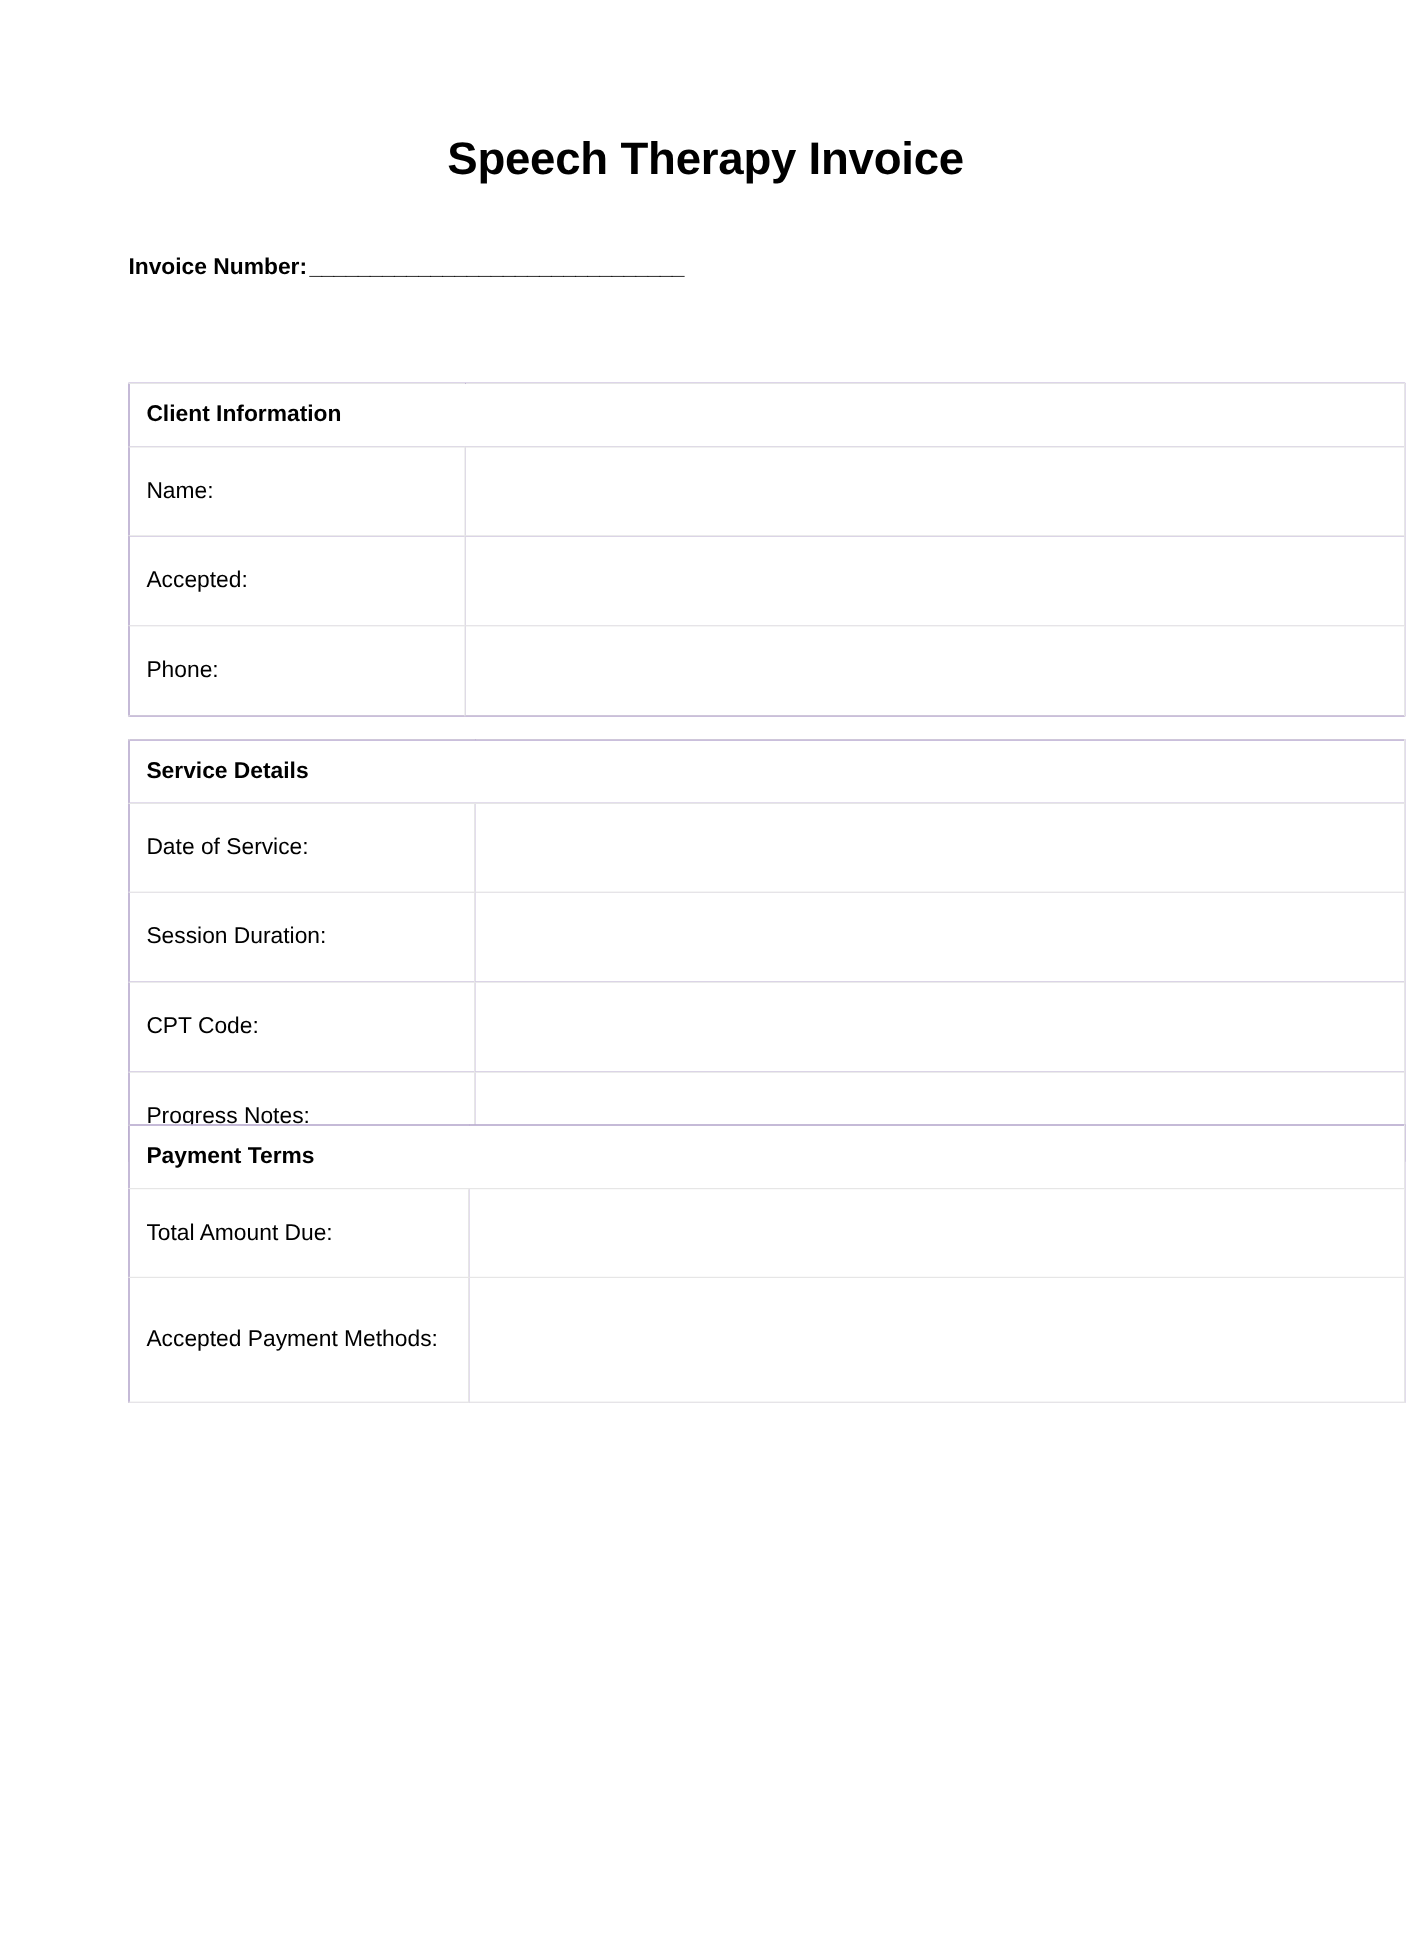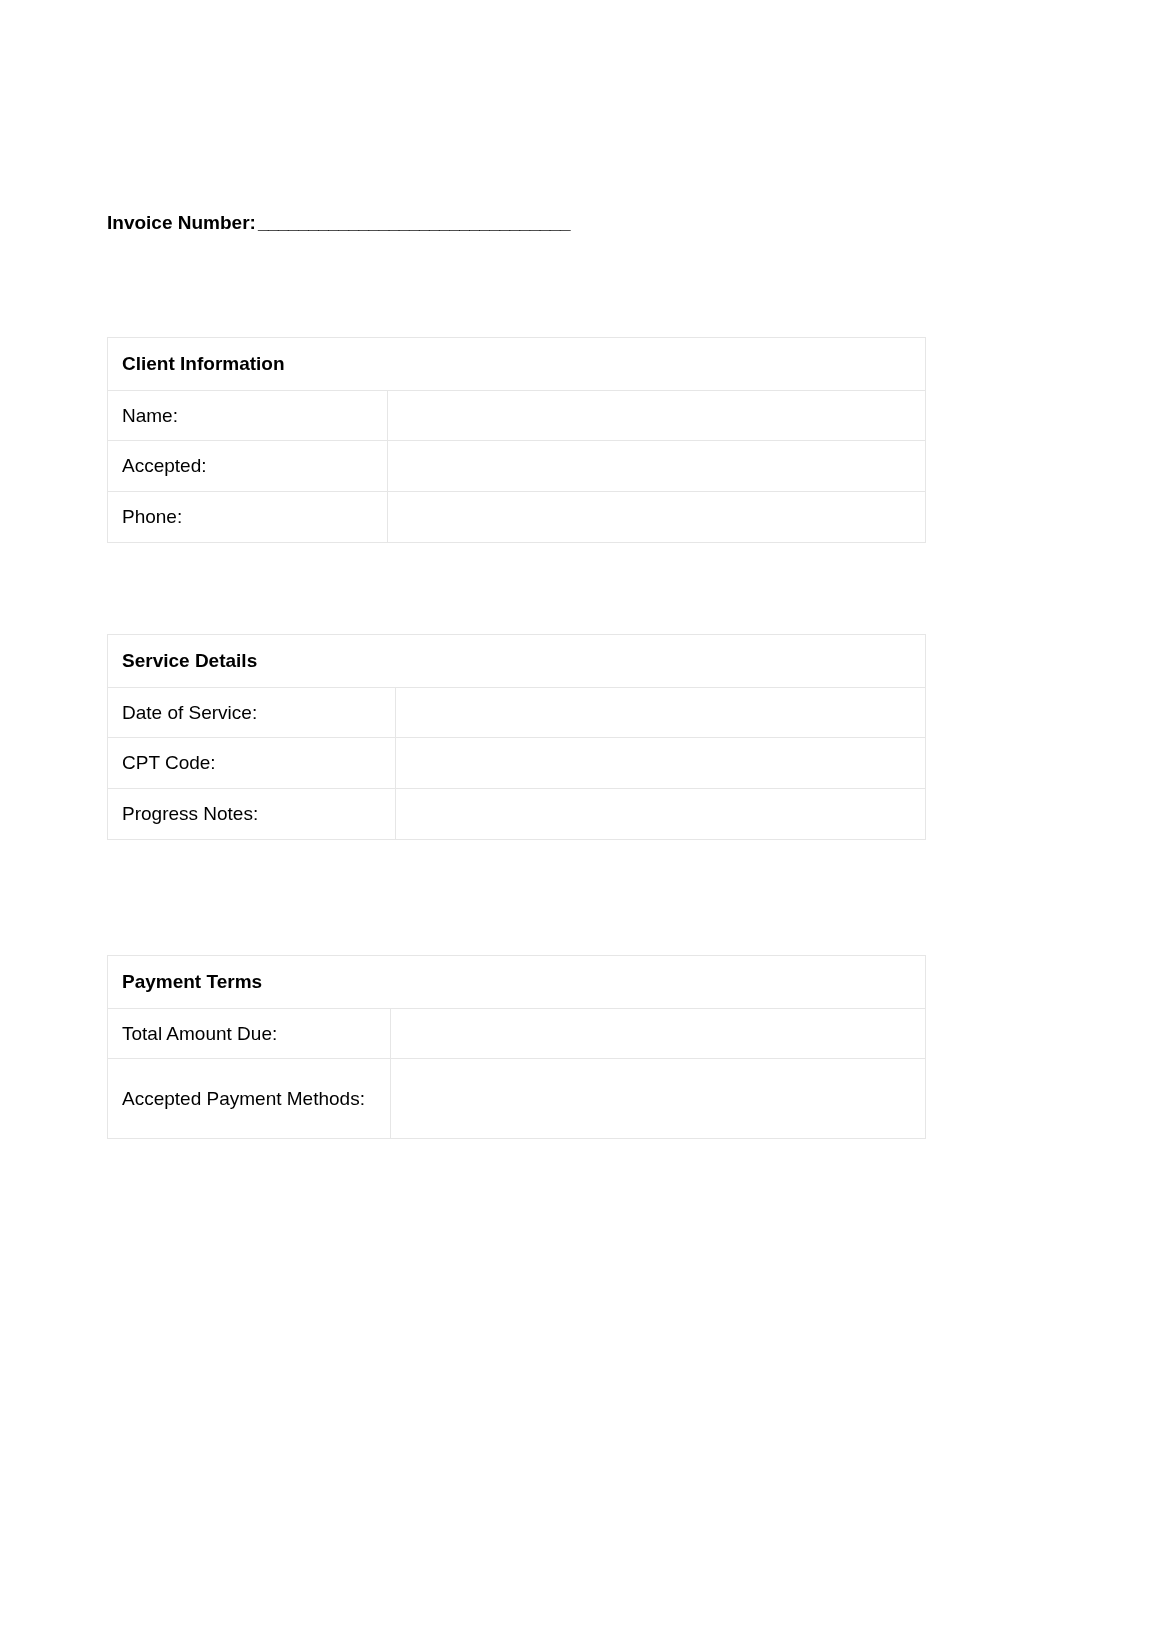--- a/index.html
+++ b/index.html
@@ -50,30 +50,29 @@
   }
   .invoice-number-blank {
     font-weight: bold;
     letter-spacing: -0.5px;
     margin-left: 2px;
   }
 
   .section-table {
     position: absolute;
     left: 107px;
-    width: 819px;
+    width: 1064px;
     border-collapse: collapse;
     table-layout: fixed;
     background: #4c1d95;
-    margin-top: 18px;
   }
   .section-table td,
   .section-table th {
     border: 1px solid #e6e6e6;
-    padding: 12px 14px;
+    padding: 24px 14px;
     font-size: 19px;
     font-weight: normal;
     text-align: left;
     vertical-align: middle;
     line-height: 1.35;
     background: #ffffff;
     color: #000000;
   }
   .section-table th.section-header {
     font-weight: bold;
@@ -99,20 +98,21 @@
 
   .r-h  { height: 22px; }
   .r-1  { height: 24px; }
   .r-2  { height: 55px; }
 </style>
 </head>
 <body>
 
 <div class="page">
 
+  <h1 class="doc-title">Speech Therapy Invoice</h1>
 
   <div class="invoice-number-row">
     <span class="invoice-number-label">Invoice Number:</span><span class="invoice-number-blank">_______________________________</span>
   </div>
 
   <table class="section-table" id="table-client">
     <colgroup>
       <col class="col-label">
       <col>
     </colgroup>
@@ -146,20 +146,24 @@
       <tr>
         <th class="section-header r-h" colspan="2">Service Details</th>
       </tr>
     </thead>
     <tbody>
       <tr>
         <td class="row-label r-1">Date of Service:</td>
         <td class="row-value r-1"></td>
       </tr>
       <tr>
+        <td class="row-label r-1">Session Duration:</td>
+        <td class="row-value r-1"></td>
+      </tr>
+      <tr>
         <td class="row-label r-1">CPT Code:</td>
         <td class="row-value r-1"></td>
       </tr>
       <tr>
         <td class="row-label r-1">Progress Notes:</td>
         <td class="row-value r-1"></td>
       </tr>
     </tbody>
   </table>
 

